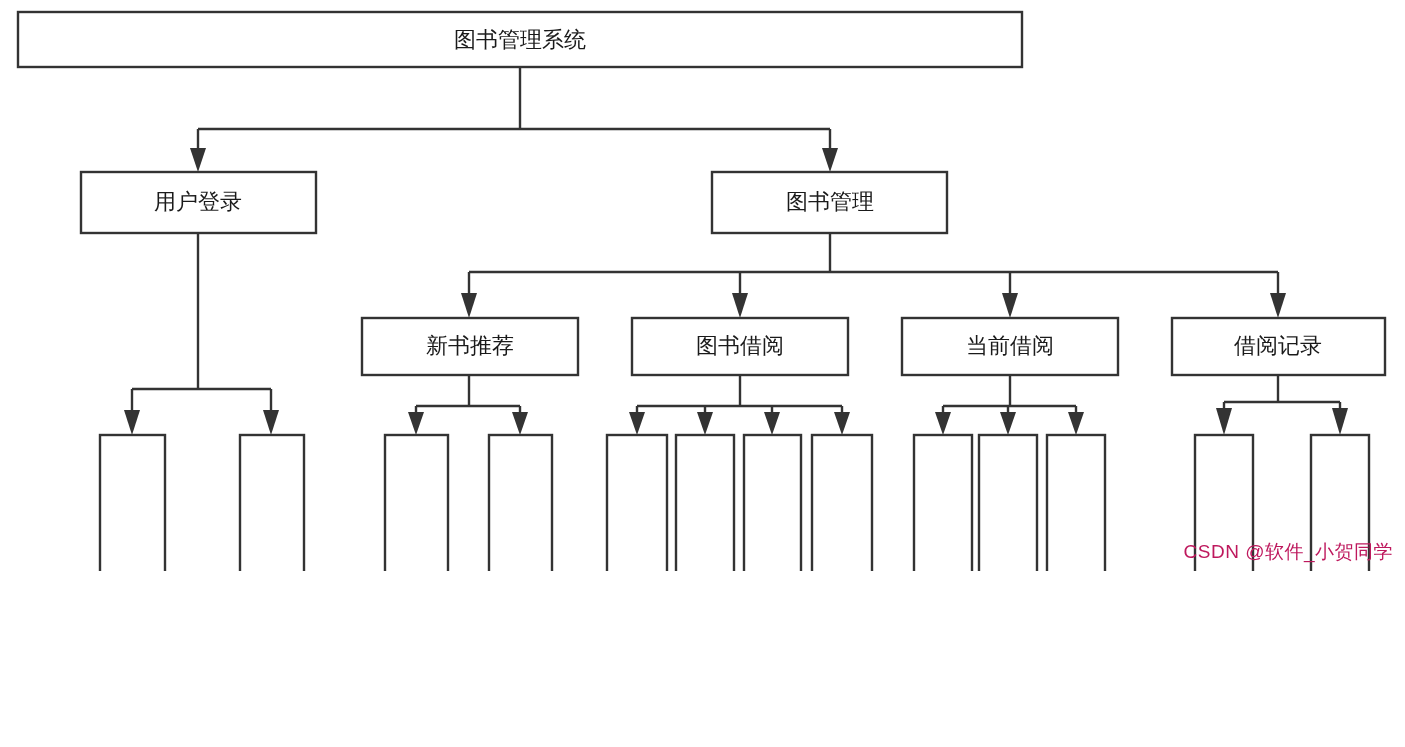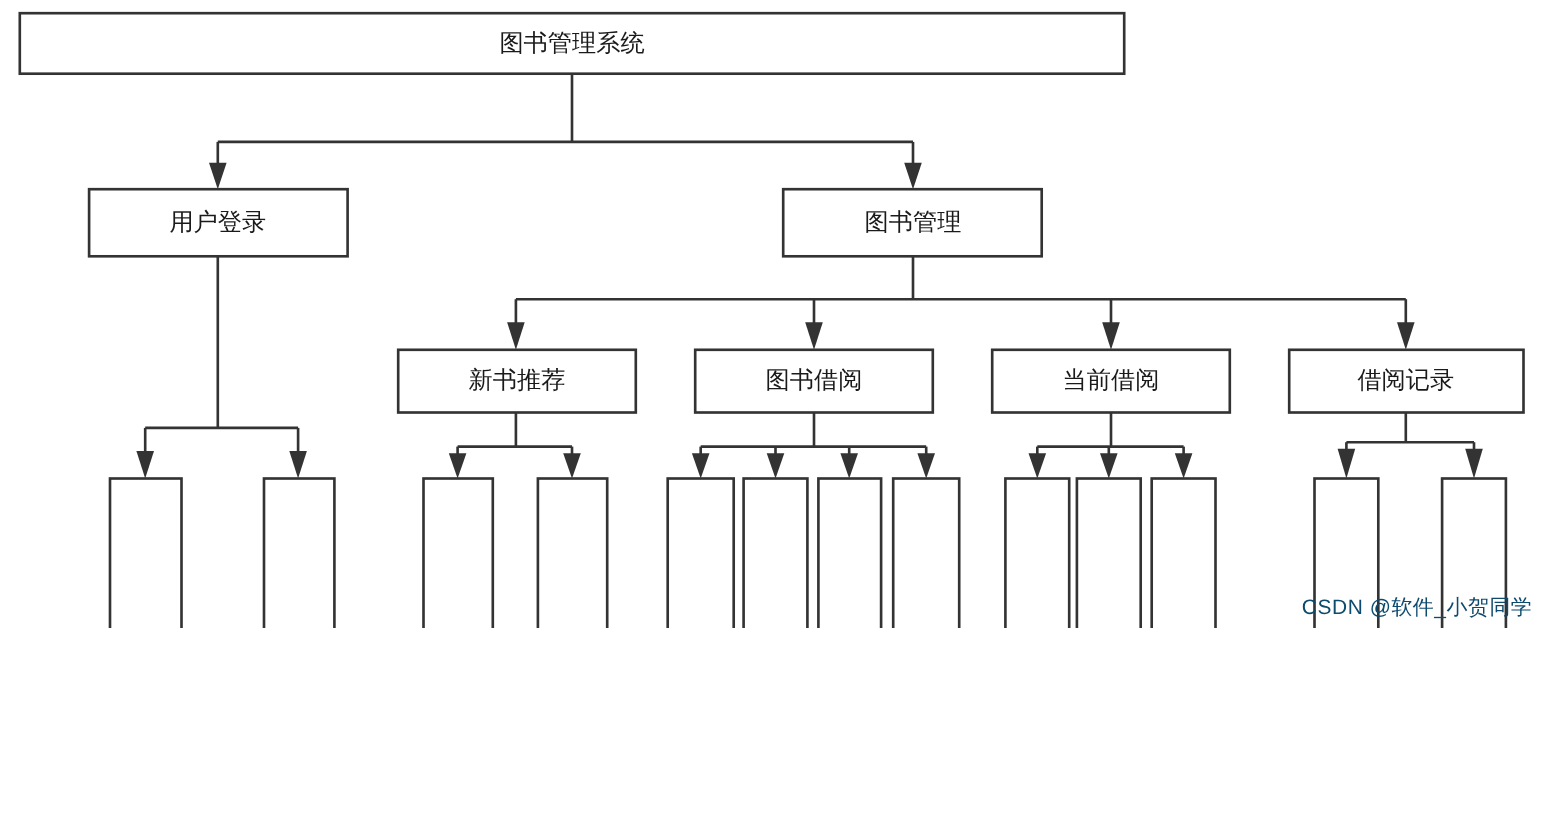--- a/index.html
+++ b/index.html
@@ -62,21 +62,21 @@
     justify-content: center;
     white-space: nowrap;
     pointer-events: none;
   }
   .watermark {
     position: absolute;
     right: 12px;
     bottom: 6px;
     font-family: "Liberation Sans", "DejaVu Sans", sans-serif;
     font-size: 19px;
-    color: #0c4a6e;
+    color: #be185d;
     letter-spacing: 0.5px;
     white-space: nowrap;
   }
 </style>
 </head>
 <body>
 
 <div id="diagram-root">
 
   <svg class="flowchart" viewBox="0 0 1405 747">

